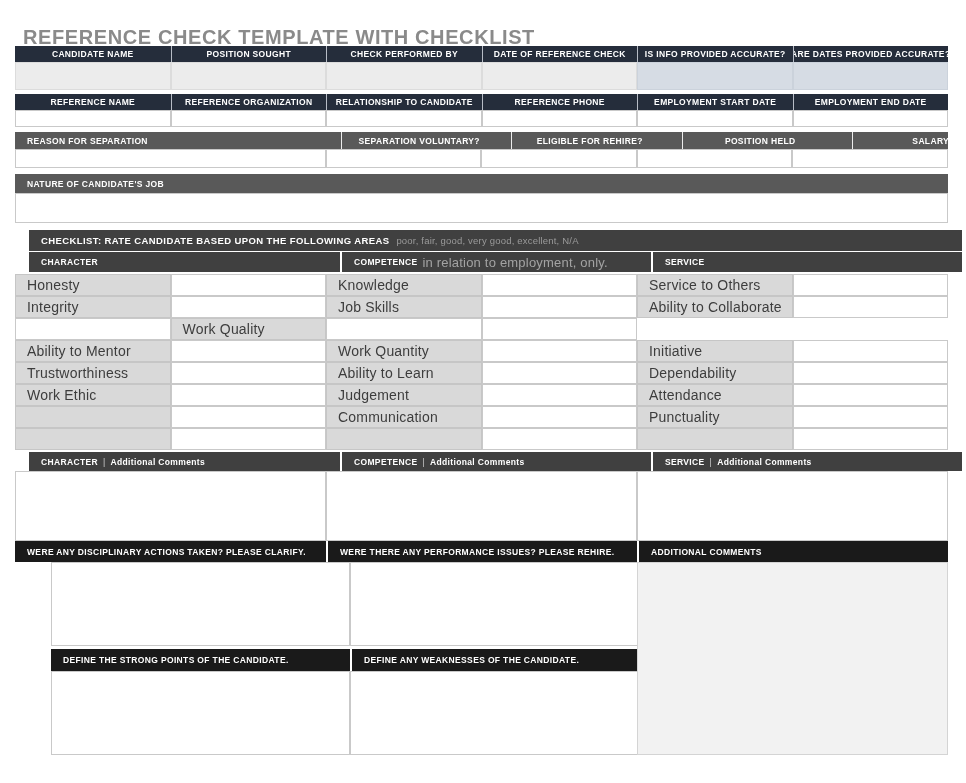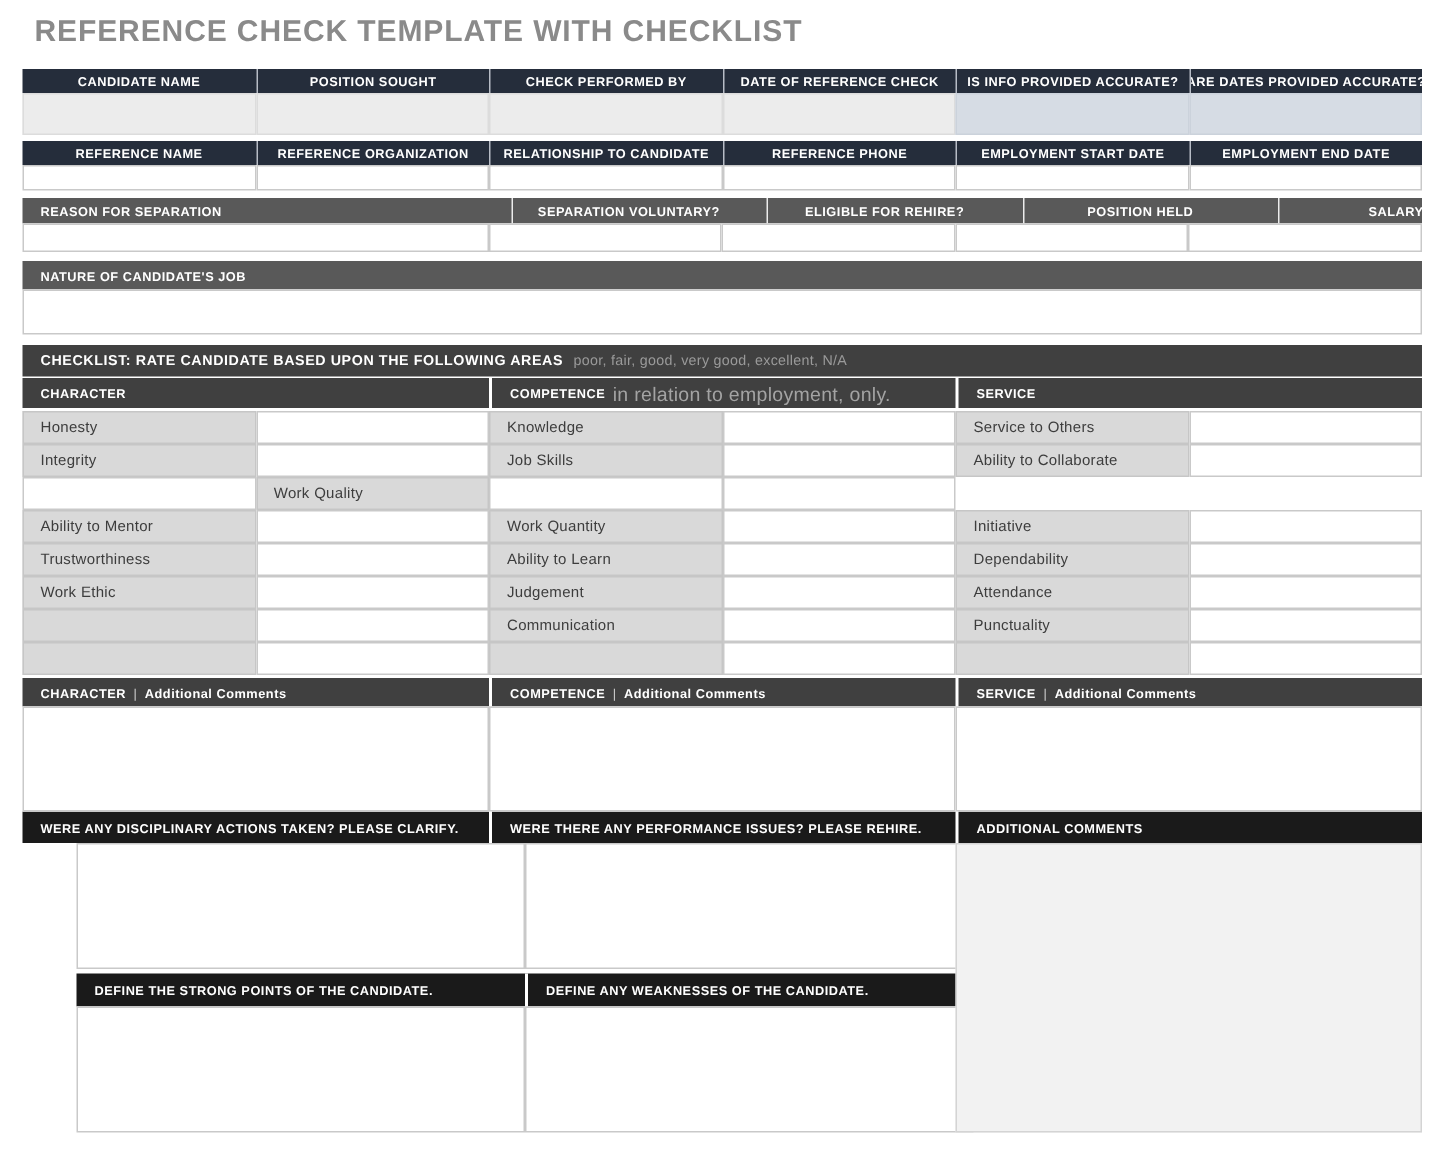--- a/index.html
+++ b/index.html
@@ -2,21 +2,21 @@
 <html style="--navy_header: #252D3B; --gray_header: #595959; --dark_header: #404040; --black_header: #1A1A1A; --label_cell: #D9D9D9; --input_gray: #ECECEC; --input_blue: #D6DCE4; --comments_area: #F2F2F2;"><head>
 <meta charset="utf-8">
 <style>
   * { margin:0; padding:0; box-sizing:border-box; }
   html,body { background:#ffffff; }
   body {
     width:966px; height:783px; position:relative; overflow:hidden;
     font-family:"Liberation Sans", sans-serif;
   }
   .title {
-    position:absolute; top:10px; left:23px;
+    position:absolute; top:26px; left:23px;
     font-size:20px; font-weight:bold; letter-spacing:.6px;
     color:#8A8A8A;
   }
   .sheet { position:absolute; top:46px; left:15px; width:933px; }
 
   .row { display:flex; width:100%; }
   .cell {
     display:flex; align-items:center; justify-content:center;
     overflow:hidden; white-space:nowrap;
   }
@@ -26,37 +26,37 @@
 
   .h16{height:16px}.h17{height:17px}.h19{height:19px}.h20{height:20px}
   .h21{height:21px}.h22{height:22px}.h28{height:28px}.h30{height:30px}
   .h70{height:70px}.h84{height:84px}
   .g1{height:1px}.g2{height:2px}.g3{height:3px}.g4{height:4px}
   .g5{height:5px}.g6{height:6px}.g7{height:7px}
 
   .hdr { color:#fff; font-weight:bold; font-size:8.5px; letter-spacing:.35px; }
   .navy  { background:var(--navy_header); }
   .gray  { background:var(--gray_header);gap:15px; }
-  .dark  { background:var(--dark_header); }
+  .dark  { background:var(--dark_header);margin-left:14px; }
   .black { background:var(--black_header); }
 
   .navy .cell + .cell  { border-left:1px solid #B7BCC6; }
   .gray .cell + .cell  { border-left:1px solid #ECECEC; }
   .sepw { border-left:2px solid #fff; }
 
   .left { justify-content:flex-start; padding-left:12px; }
 
   .in-gray { background:var(--input_gray); border:1px solid #DCDCDC; }
   .in-blue { background:var(--input_blue); border:1px solid #CBD2DB; }
   .box     { background:#ffffff;           border:1px solid #C9C9C9; }
 
   .lbl {
     background:var(--label_cell); border:1px solid #C6C6C6;
     justify-content:flex-start; padding-left:11px;
-    font-size:10px; color:#3D3D3D; letter-spacing:.2px;
+    font-size:14px; color:#3D3D3D; letter-spacing:.2px;
   }
   .rate { background:#fff; border:1px solid #C9C9C9; }
 
   .ck-title-b { font-size:9.5px; font-weight:bold; letter-spacing:.4px; }
   .ck-note { font-size:9.5px; font-weight:normal; letter-spacing:.2px;
              color:#9A9A9A; margin-left:7px; text-transform:none; }
   .col-note { font-size:13px; font-weight:normal; color:#A3A3A3;
               letter-spacing:.2px; margin-left:5px; }
   .pipe { font-weight:normal; color:#D0D0D0; margin:0 5px; }
 

